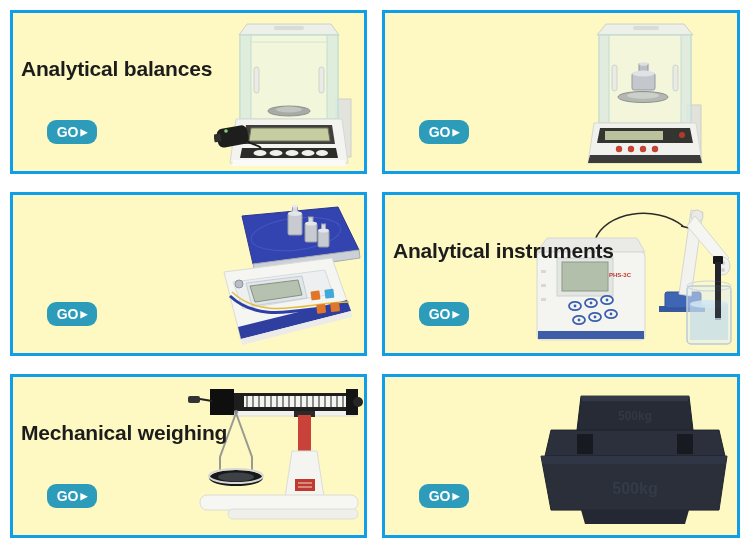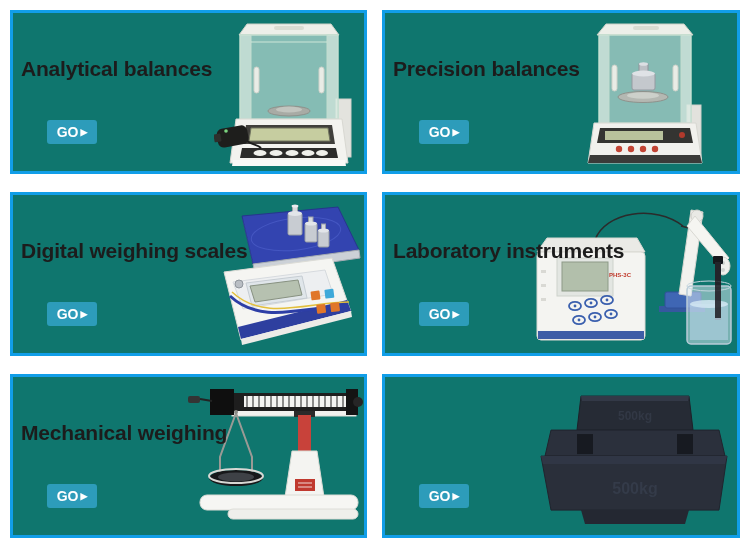--- a/index.html
+++ b/index.html
@@ -6,31 +6,31 @@
   body {
     width:750px; height:552px; background:#ffffff; overflow:hidden;
     font-family:"Liberation Sans", sans-serif;
   }
   .grid {
     box-sizing:border-box; width:750px; height:552px; padding:10px;
     display:grid; grid-template-columns:357px 358px;
     grid-template-rows:164px 164px 164px; column-gap:15px; row-gap:18px;
   }
   .card {
-    position:relative; box-sizing:border-box; background:#0f766e; overflow:hidden;
+    position:relative; box-sizing:border-box; background:#fef9c3; overflow:hidden;
     border:3px solid var(--card-border-color, #119ee8); cursor:pointer;
   }
   .title {
     position:absolute; left:8px; top:44px; z-index:2; white-space:nowrap;
     font-size:21px; font-weight:700; letter-spacing:-0.2px;
     color:var(--title-color, #1c1c1c);
   }
   .go {
     position:absolute; left:34px; top:107px; z-index:2;
-    width:50px; height:24px; border:none; border-radius:3px;
+    width:50px; height:24px; border:none; border-radius:9px;
     background:var(--go-button-color, #2d9cba);
     color:var(--go-button-text-color, #ffffff);
     display:flex; align-items:center; justify-content:center; gap:2px;
     font-family:inherit; font-weight:700; font-size:14px; cursor:pointer; padding:0 0 1px 0;
   }
   .go .arr { font-size:9px; line-height:1; margin-top:1px; }
   .art { position:absolute; top:50%; transform:translateY(-50%); z-index:1; line-height:0; }
   .c1 .art { right:10px; }
   .c2 .art { right:28px; }
   .c3 .art { right:2px; }
@@ -74,21 +74,20 @@
         <polygon points="19,145 131,145 132,151 18,151" fill="#fafaf7"></polygon>
         <path d="M33,126 C 40,131 43,129 47,133" stroke="#1c1c1a" stroke-width="2" fill="none"></path>
         <rect x="3" y="112" width="31" height="19" rx="6" fill="#1e1e1c" transform="rotate(-10 18 121)"></rect>
         <rect x="0" y="119" width="7" height="8" rx="1" fill="#2e2e2c" transform="rotate(-10 3 123)"></rect>
         <circle cx="12" cy="116" r="1.8" fill="#7bd37f"></circle>
       </svg>
     </div>
   </div>
 
   <div class="card c2">
-    <div class="title">Precision balances</div>
     <button class="go">
       <span>GO</span>
       <span class="arr">▶</span>
     </button>
     <div class="art">
       <svg width="128" height="150" viewBox="0 0 128 150">
         <rect x="106" y="88" width="14" height="54" fill="#e2e2dd" stroke="#cfcfc9"></rect>
         <polygon points="25,7 103,7 112,18 16,18" fill="#edefe9" stroke="#ced1c7"></polygon>
         <rect x="52" y="9" width="26" height="4" rx="2" fill="#d9dcd2"></rect>
         <rect x="18" y="18" width="92" height="88" fill="#e9f4ef" fill-opacity="0.55" stroke="#b8dbc9"></rect>
@@ -109,21 +108,20 @@
         <circle cx="38" cy="132" r="3.2" fill="#c24434"></circle>
         <circle cx="50" cy="132" r="3.2" fill="#c24434"></circle>
         <circle cx="62" cy="132" r="3.2" fill="#c24434"></circle>
         <circle cx="74" cy="132" r="3.2" fill="#c24434"></circle>
         <polygon points="9,138 119,138 121,146 7,146" fill="#3b3b39"></polygon>
       </svg>
     </div>
   </div>
 
   <div class="card c3">
-    <div class="title">Digital weighing scales</div>
     <button class="go">
       <span>GO</span>
       <span class="arr">▶</span>
     </button>
     <div class="art">
       <svg width="154" height="148" viewBox="0 0 154 148">
         <polygon points="34,16 130,7 151,50 45,64" fill="#3344b0" stroke="#27358e"></polygon>
         <ellipse cx="88" cy="34" rx="45" ry="16" fill="none" stroke="#4557c2" transform="rotate(-7 88 34)"></ellipse>
         <polygon points="45,64 151,50 152,58 47,73" fill="#ccd1d7" stroke="#a6acb4"></polygon>
         <polygon points="34,16 45,64 47,73 36,25" fill="#9ba1a9"></polygon>
@@ -150,21 +148,21 @@
           <rect x="117" y="90" width="9" height="9" rx="1" fill="#3fa9d9"></rect>
           <rect x="107" y="104" width="9" height="9" rx="1" fill="#e0762a"></rect>
           <rect x="121" y="104" width="9" height="9" rx="1" fill="#e0762a"></rect>
         </g>
         <circle cx="31" cy="84" r="4" fill="#b9bec4" stroke="#8f959c"></circle>
       </svg>
     </div>
   </div>
 
   <div class="card c4">
-    <div class="title">Laboratory instruments</div>
+    <div class="title">Analytical instruments</div>
     <button class="go">
       <span>GO</span>
       <span class="arr">▶</span>
     </button>
     <div class="art">
       <svg width="200" height="148" viewBox="0 0 200 148">
         <path d="M62,40 C 72,12 122,4 150,26" fill="none" stroke="#2b2b2b" stroke-width="1.5"></path>
         <path d="M148,26 C 168,30 180,40 184,58" fill="none" stroke="#2b2b2b" stroke-width="1.5"></path>
         <rect x="126" y="106" width="46" height="6" fill="#35589f"></rect>
         <rect x="132" y="92" width="36" height="16" rx="2" fill="#3f66b4" stroke="#31519a"></rect>

